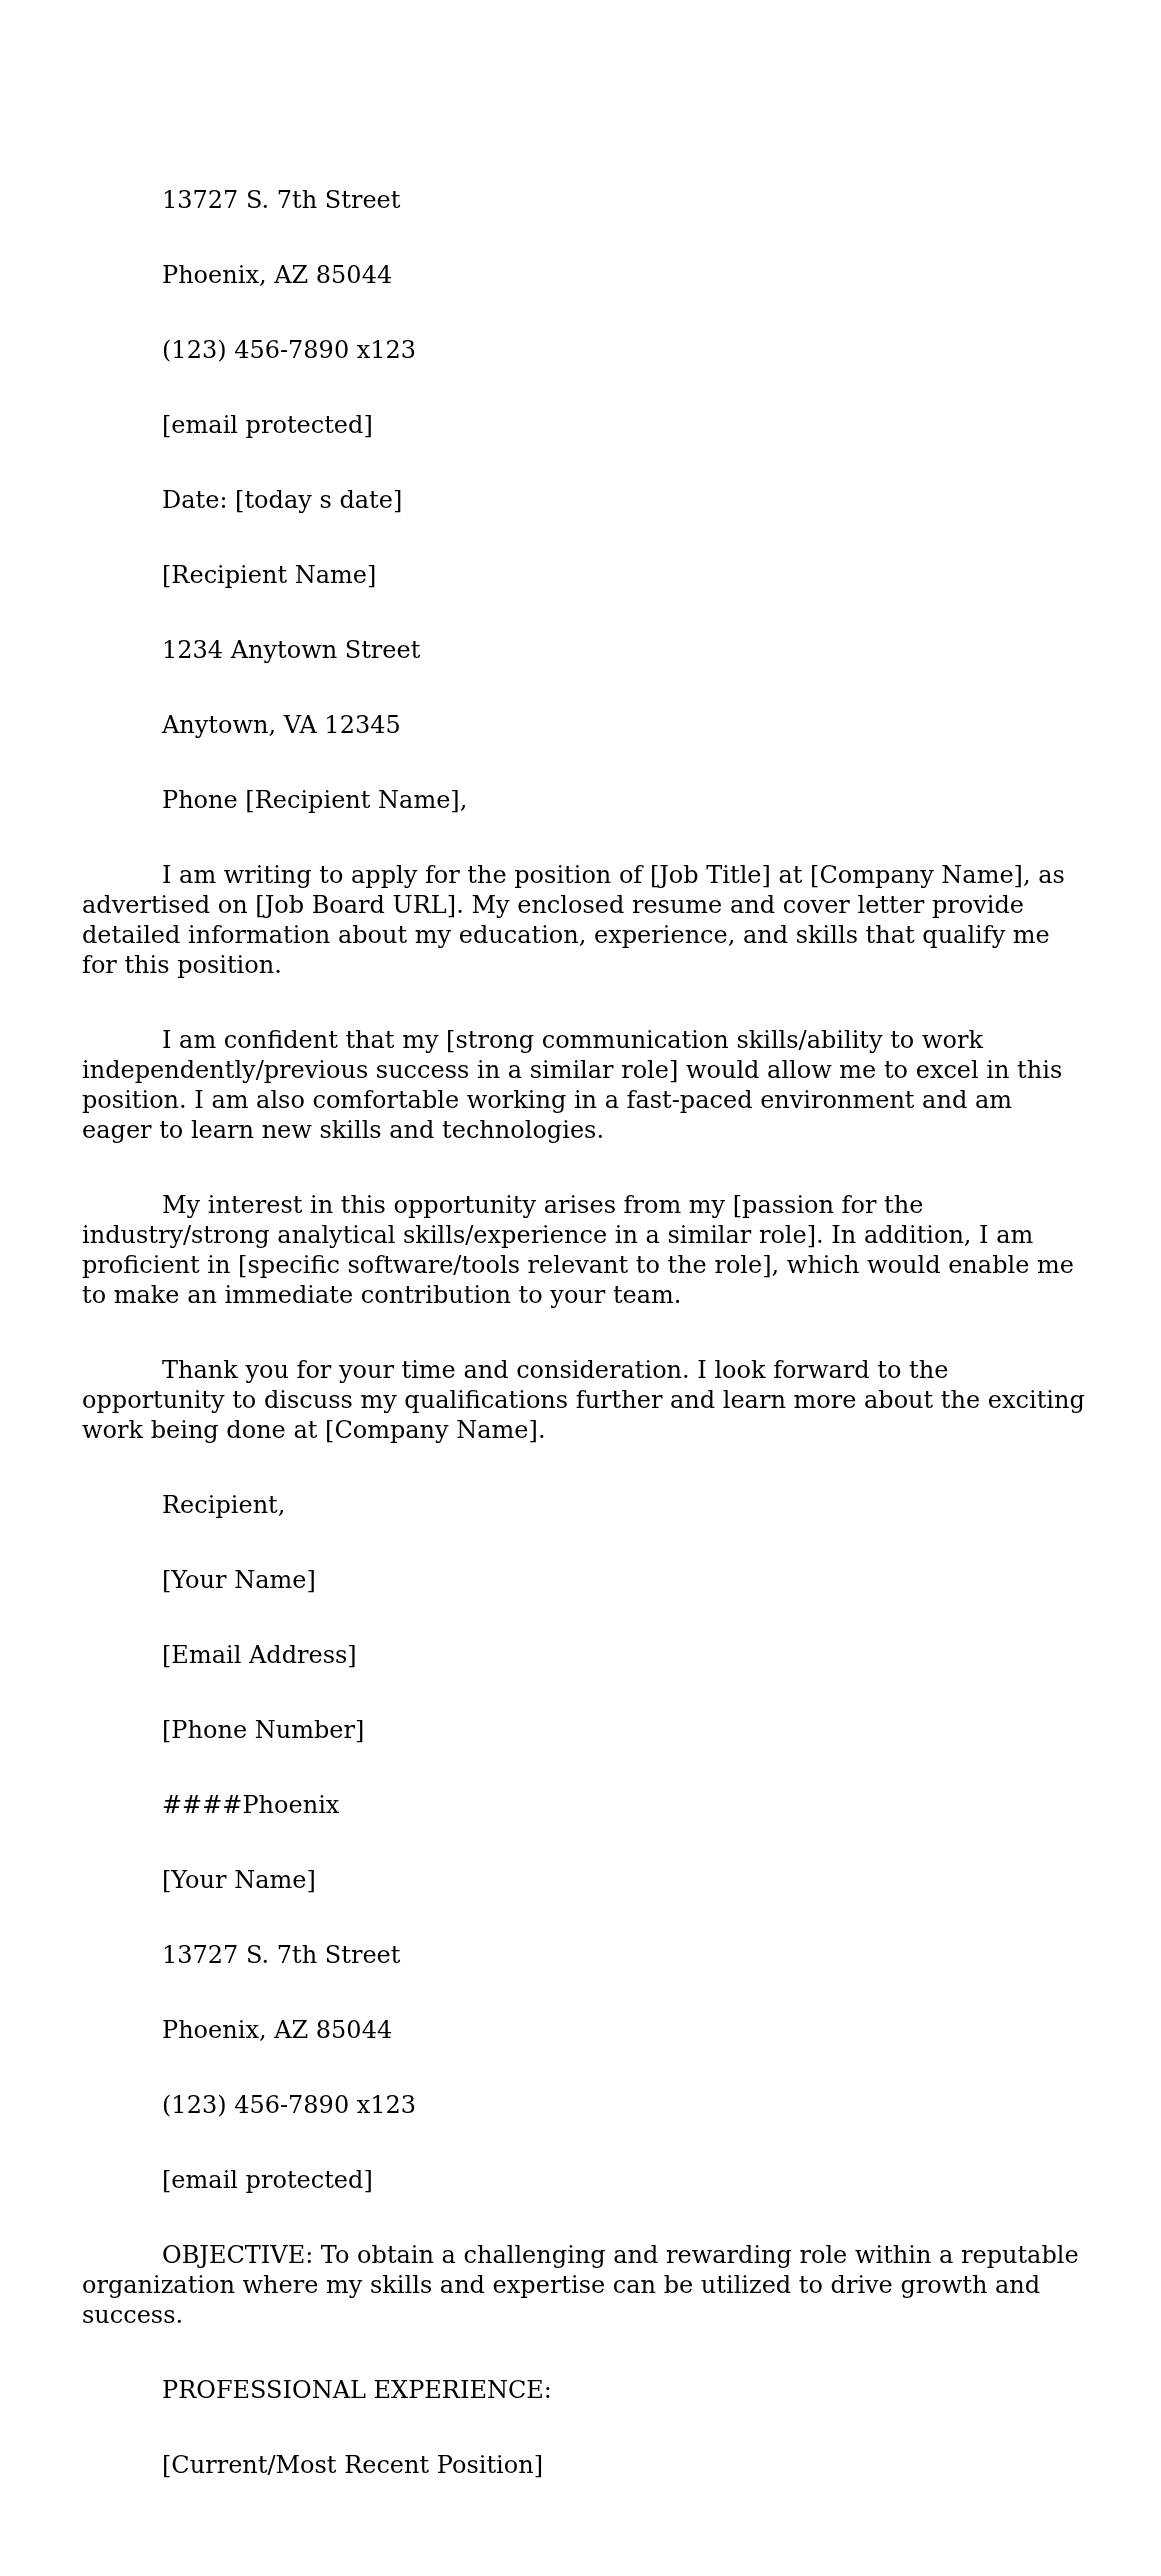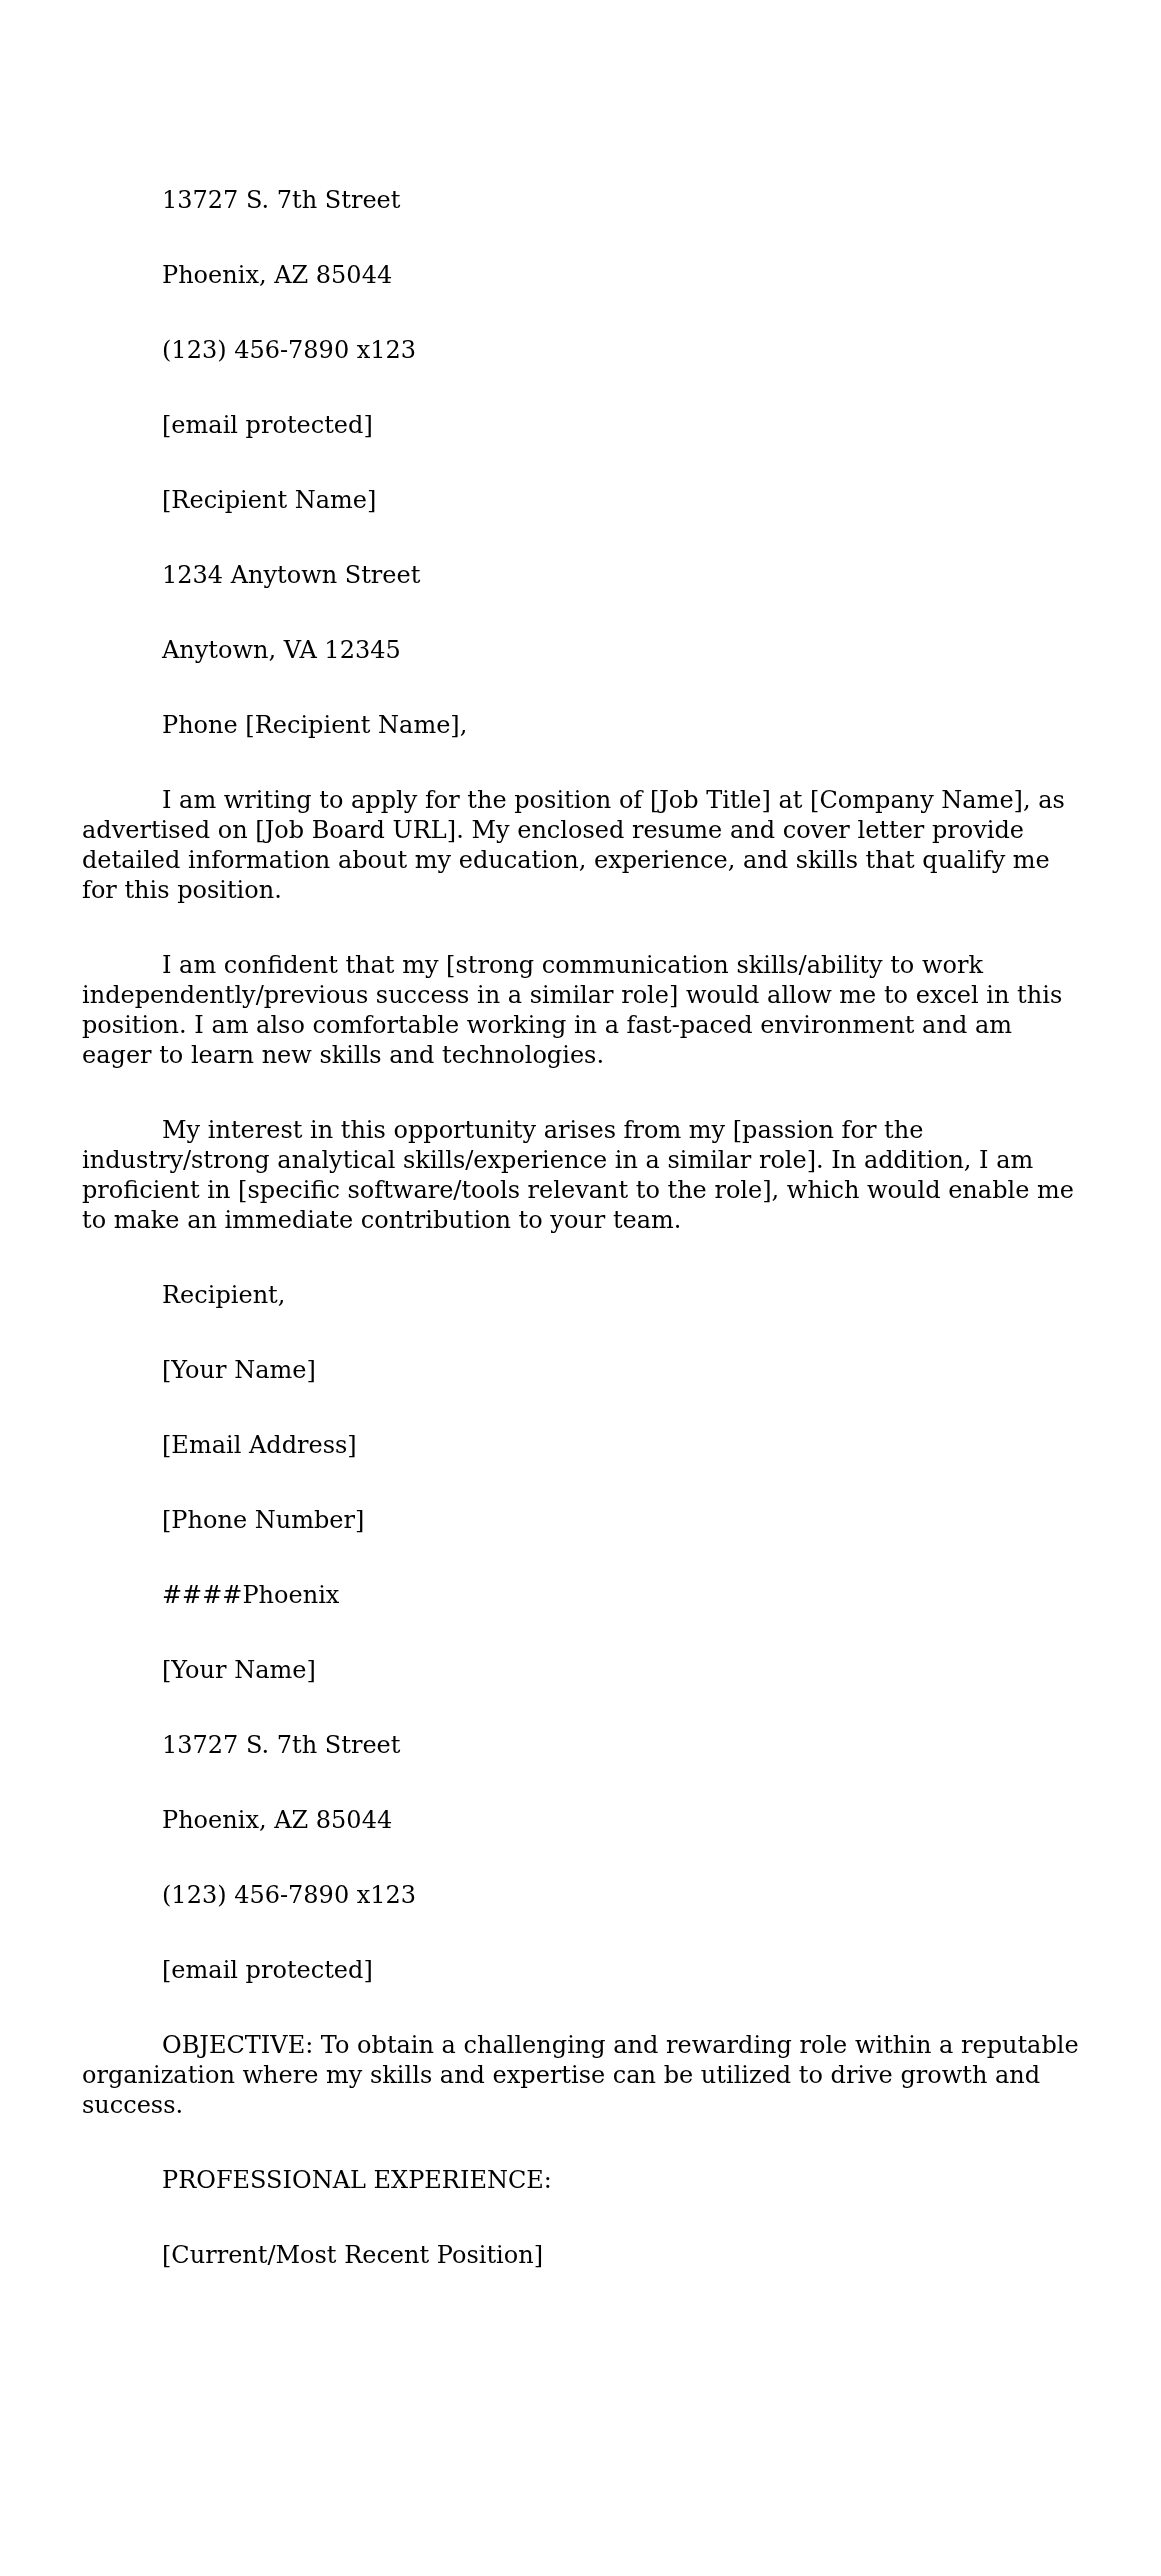--- a/index.html
+++ b/index.html
@@ -37,27 +37,29 @@
   }
 </style>
 </head>
 <body>
 
 <main class="page">
     <p class="doc-line">13727 S. 7th Street</p>
     <p class="doc-line">Phoenix, AZ 85044</p>
     <p class="doc-line">(123) 456-7890 x123</p>
     <p class="doc-line">[email protected]</p>
+    <p class="doc-line">Date: [today s date]</p>
     <p class="doc-line">[Recipient Name]</p>
     <p class="doc-line">1234 Anytown Street</p>
     <p class="doc-line">Anytown, VA 12345</p>
     <p class="doc-line">Phone [Recipient Name],</p>
     <p class="doc-line">I am writing to apply for the position of [Job Title] at [Company Name], as advertised on [Job Board URL]. My enclosed resume and cover letter provide detailed information about my education, experience, and skills that qualify me for this position.</p>
     <p class="doc-line">I am confident that my [strong communication skills/ability to work independently/previous success in a similar role] would allow me to excel in this position. I am also comfortable working in a fast-paced environment and am eager to learn new skills and technologies.</p>
     <p class="doc-line">My interest in this opportunity arises from my [passion for the industry/strong analytical skills/experience in a similar role]. In addition, I am proficient in [specific software/tools relevant to the role], which would enable me to make an immediate contribution to your team.</p>
+    <p class="doc-line">Thank you for your time and consideration. I look forward to the opportunity to discuss my qualifications further and learn more about the exciting work being done at [Company Name].</p>
     <p class="doc-line">Recipient,</p>
     <p class="doc-line">[Your Name]</p>
     <p class="doc-line">[Email Address]</p>
     <p class="doc-line">[Phone Number]</p>
     <p class="doc-line">####Phoenix</p>
     <p class="doc-line">[Your Name]</p>
     <p class="doc-line">13727 S. 7th Street</p>
     <p class="doc-line">Phoenix, AZ 85044</p>
     <p class="doc-line">(123) 456-7890 x123</p>
     <p class="doc-line">[email protected]</p>

